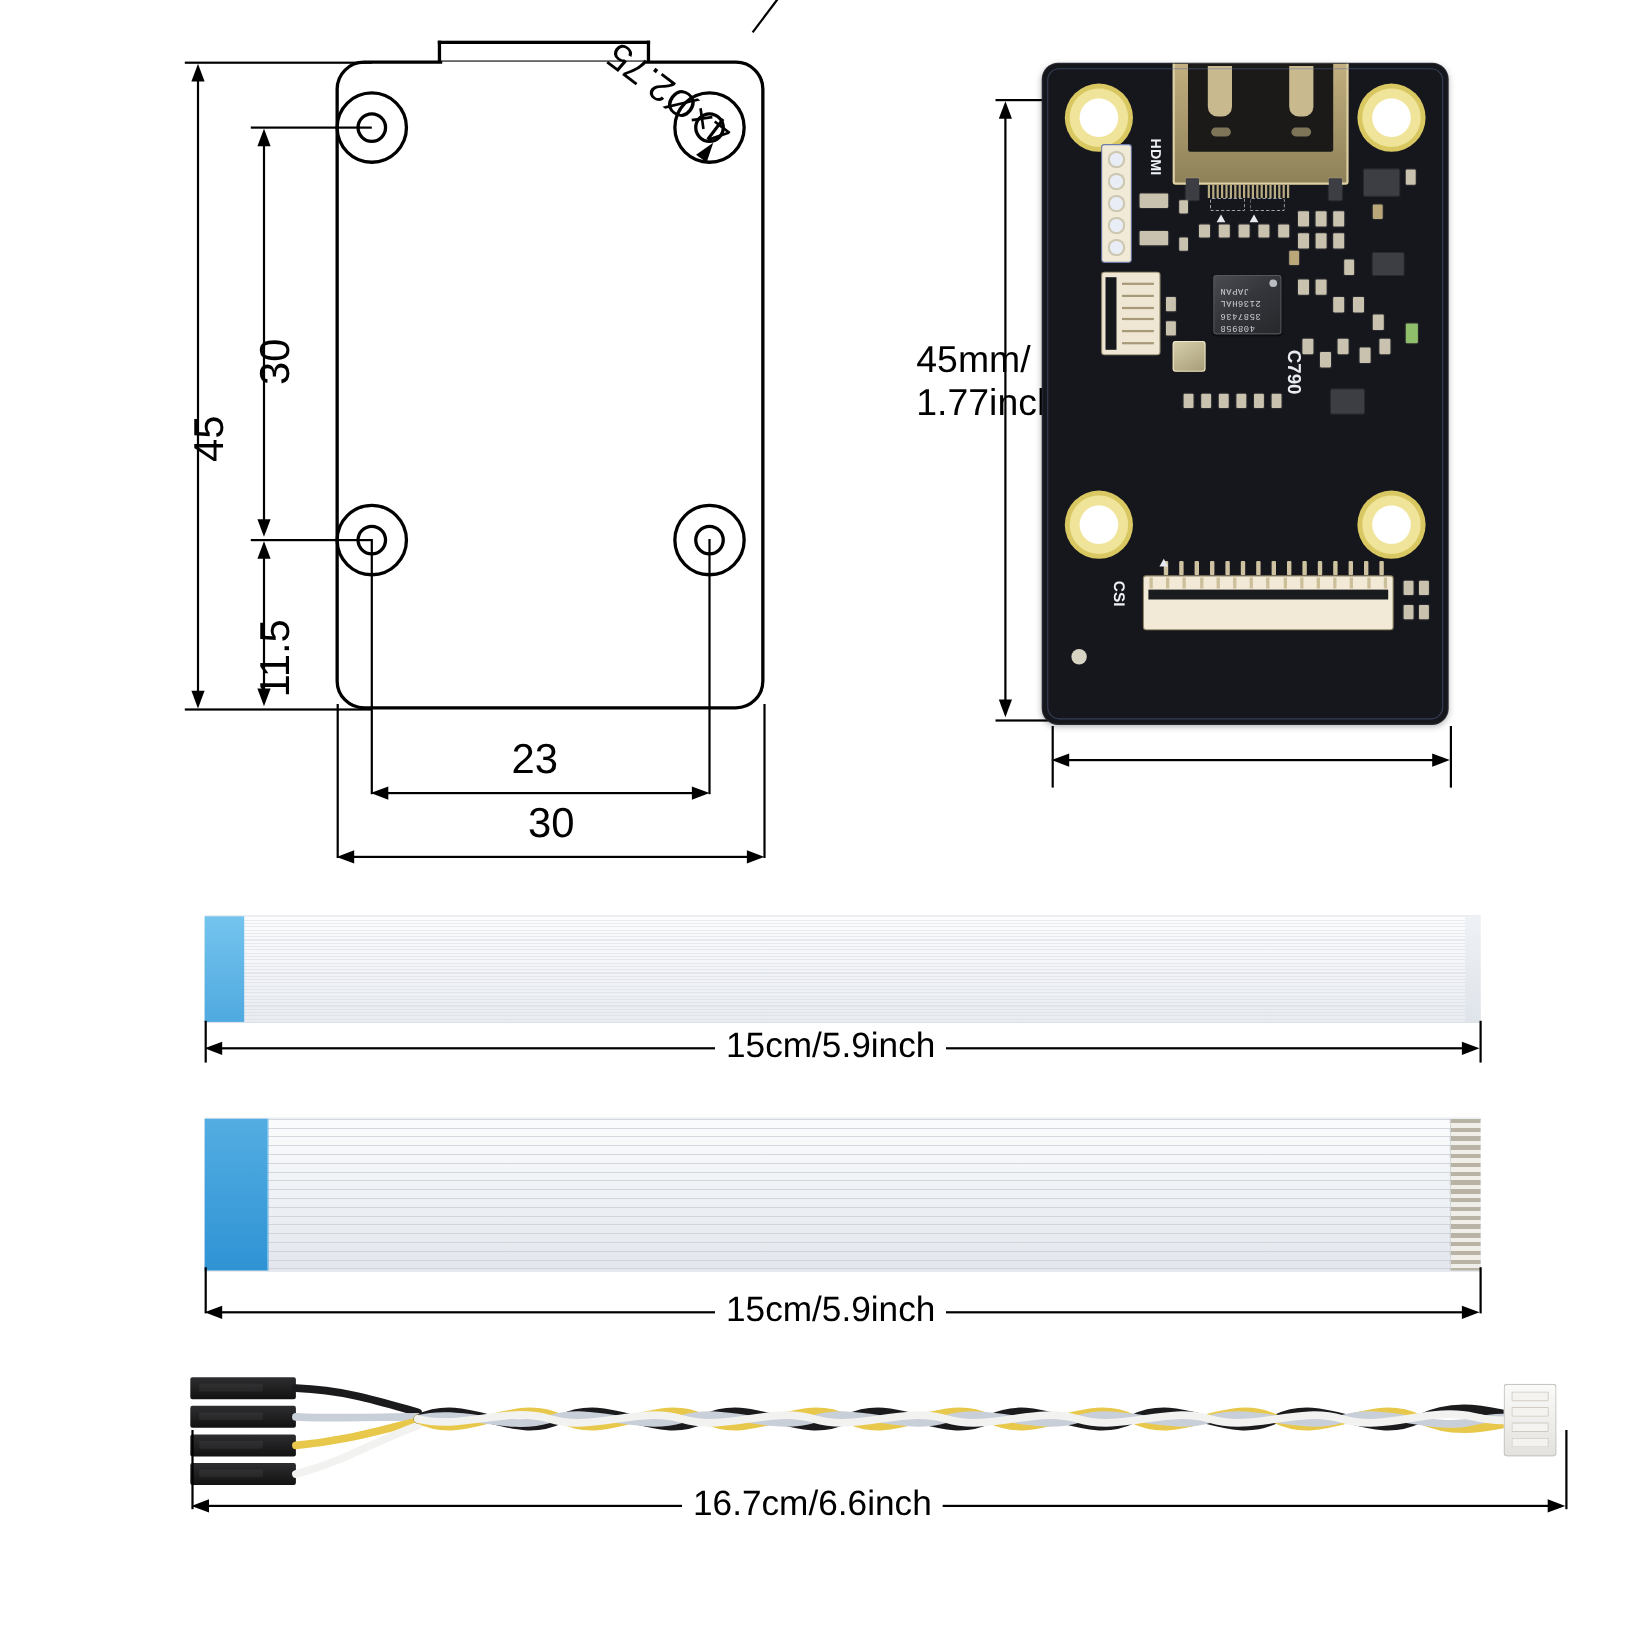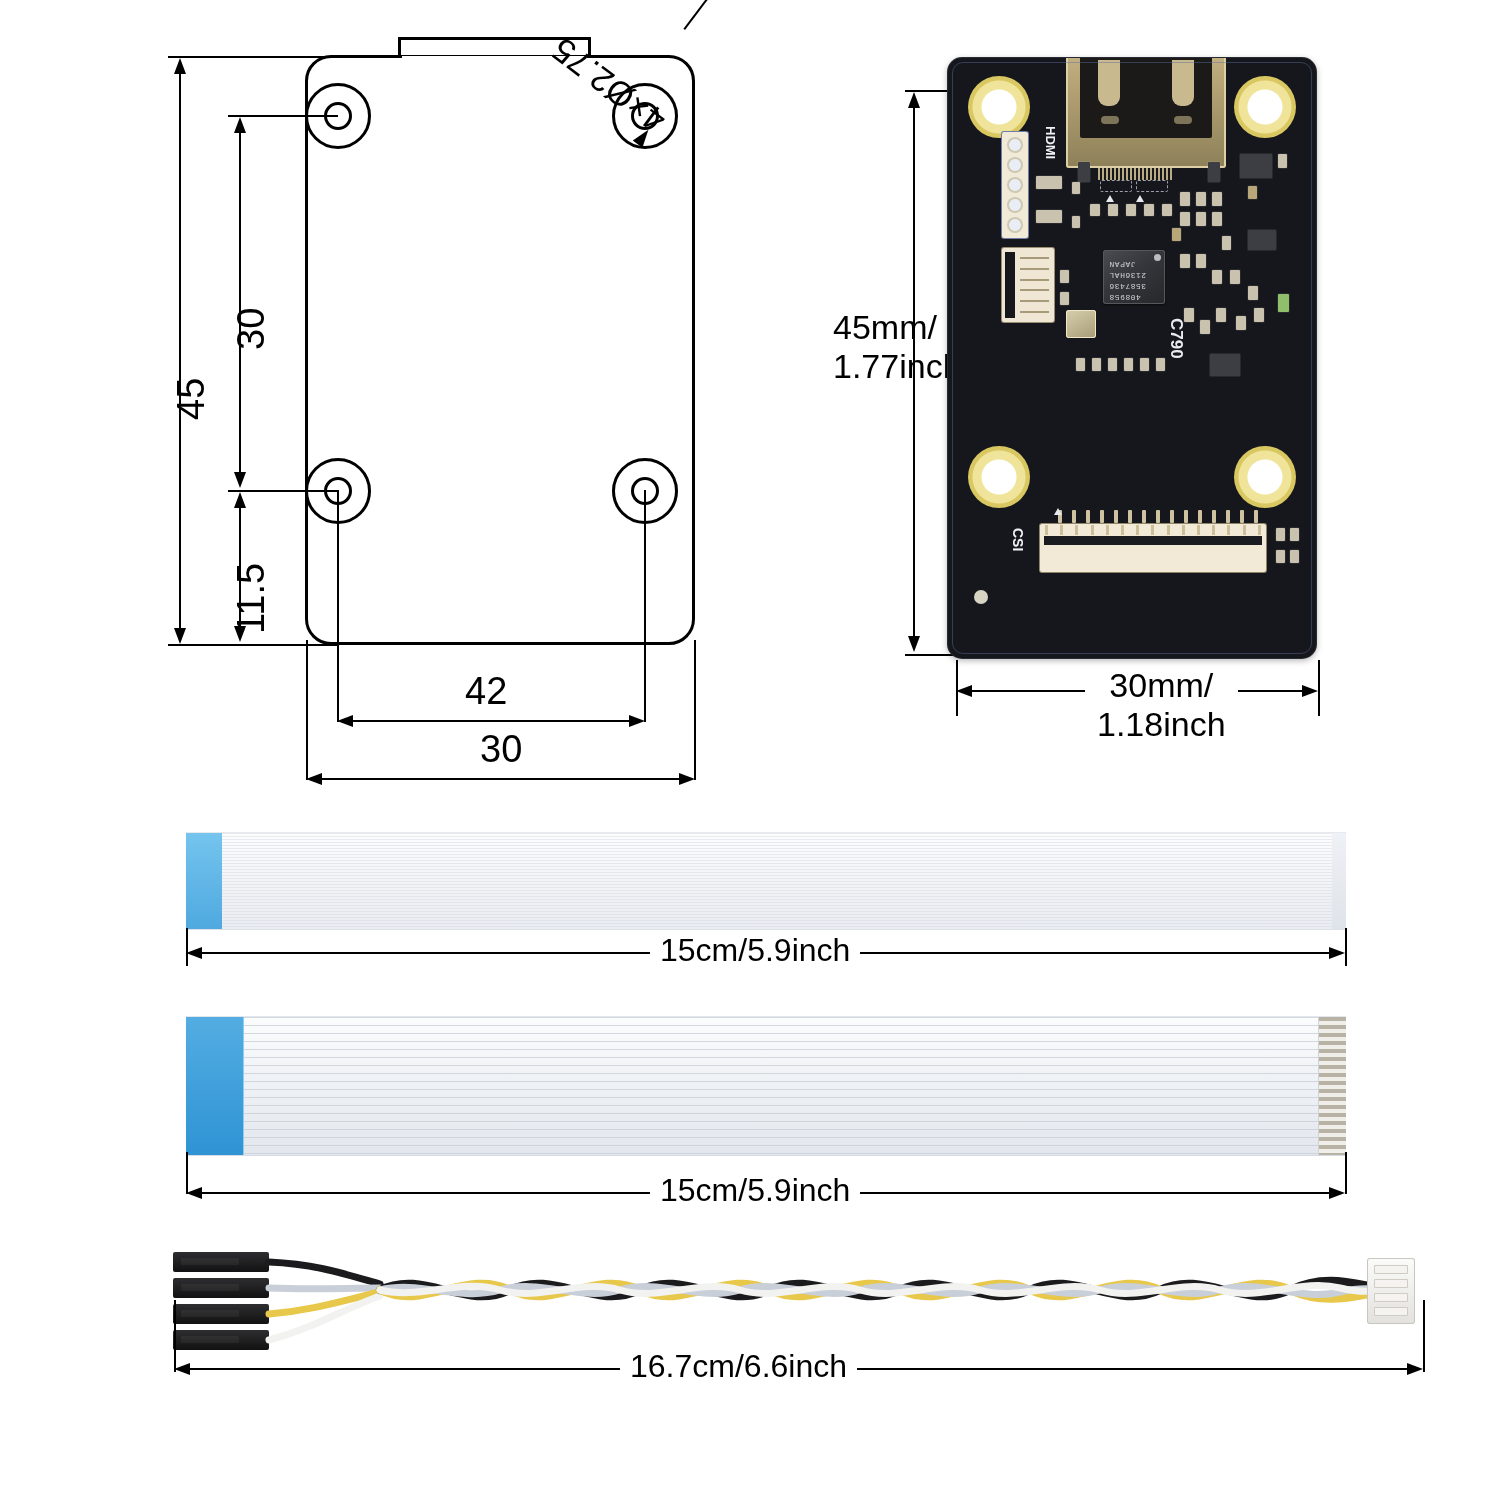--- a/index.html
+++ b/index.html
@@ -323,21 +323,21 @@
     <div class="ln v" style="left:89px; top:478px; height:138px;"></div>
     <div class="arw up" style="left:84px; top:472px;"></div>
     <div class="arw down" style="left:84px; top:606px;"></div>
     <div class="tdtext dim-vert" style="left:80px; top:614px;">11.5</div>
 
     <div class="ln v" style="left:187px; top:470px; height:232px;"></div>
     <div class="ln v" style="left:494px; top:470px; height:232px;"></div>
     <div class="ln h" style="left:195px; top:700px; width:292px;"></div>
     <div class="arw left" style="left:187px; top:695px;"></div>
     <div class="arw right" style="left:479px; top:695px;"></div>
-    <div class="tdtext dim-horz" style="left:315px; top:650px;">42</div>
+    <div class="tdtext dim-horz" style="left:315px; top:650px;">23</div>
 
     <div class="ln v" style="left:156px; top:620px; height:140px;"></div>
     <div class="ln v" style="left:544px; top:620px; height:140px;"></div>
     <div class="ln h" style="left:164px; top:758px; width:373px;"></div>
     <div class="arw left" style="left:156px; top:753px;"></div>
     <div class="arw right" style="left:529px; top:753px;"></div>
     <div class="tdtext dim-horz" style="left:330px; top:708px;">30</div>
 
     <div class="leader" style="left:535px; top:10px; height:340px; transform:rotate(217deg);"></div>
     <div class="arw" style="left:487px; top:108px; width:0;height:0;
@@ -354,24 +354,20 @@
   <div class="abs" style="left:833px; top:308px; font-size:34px; color:#000; line-height:1.16; text-align:left;">
     <div>45mm/</div>
     <div>1.77inch</div>
   </div>
 
   <div class="ln v abs" style="left:956px; top:660px; height:56px; background:#000;"></div>
   <div class="ln v abs" style="left:1318px; top:660px; height:56px; background:#000;"></div>
   <div class="ln h abs" style="left:964px; top:690px; width:348px; background:#000;"></div>
   <div class="arw left abs" style="left:956px; top:685px;"></div>
   <div class="arw right abs" style="left:1302px; top:685px;"></div>
-  <div class="abs" style="left:1085px; top:666px; font-size:34px; color:#000; line-height:1.16; text-align:center; background:#fff; padding:0 12px;">
-    <div>30mm/</div>
-    <div>1.18inch</div>
-  </div>
 
   <div id="pcb-photo">
 
     <div class="pad" style="left:20px; top:18px;"></div>
     <div class="pad" style="left:286px; top:18px;"></div>
     <div class="pad" style="left:20px; top:388px;"></div>
     <div class="pad" style="left:286px; top:388px;"></div>
 
     <div class="hdmi-body" style="left:118px; top:-18px; width:160px; height:128px;">
       <div class="hdmi-mouth" style="left:14px; top:12px; right:14px; height:86px;"></div>

